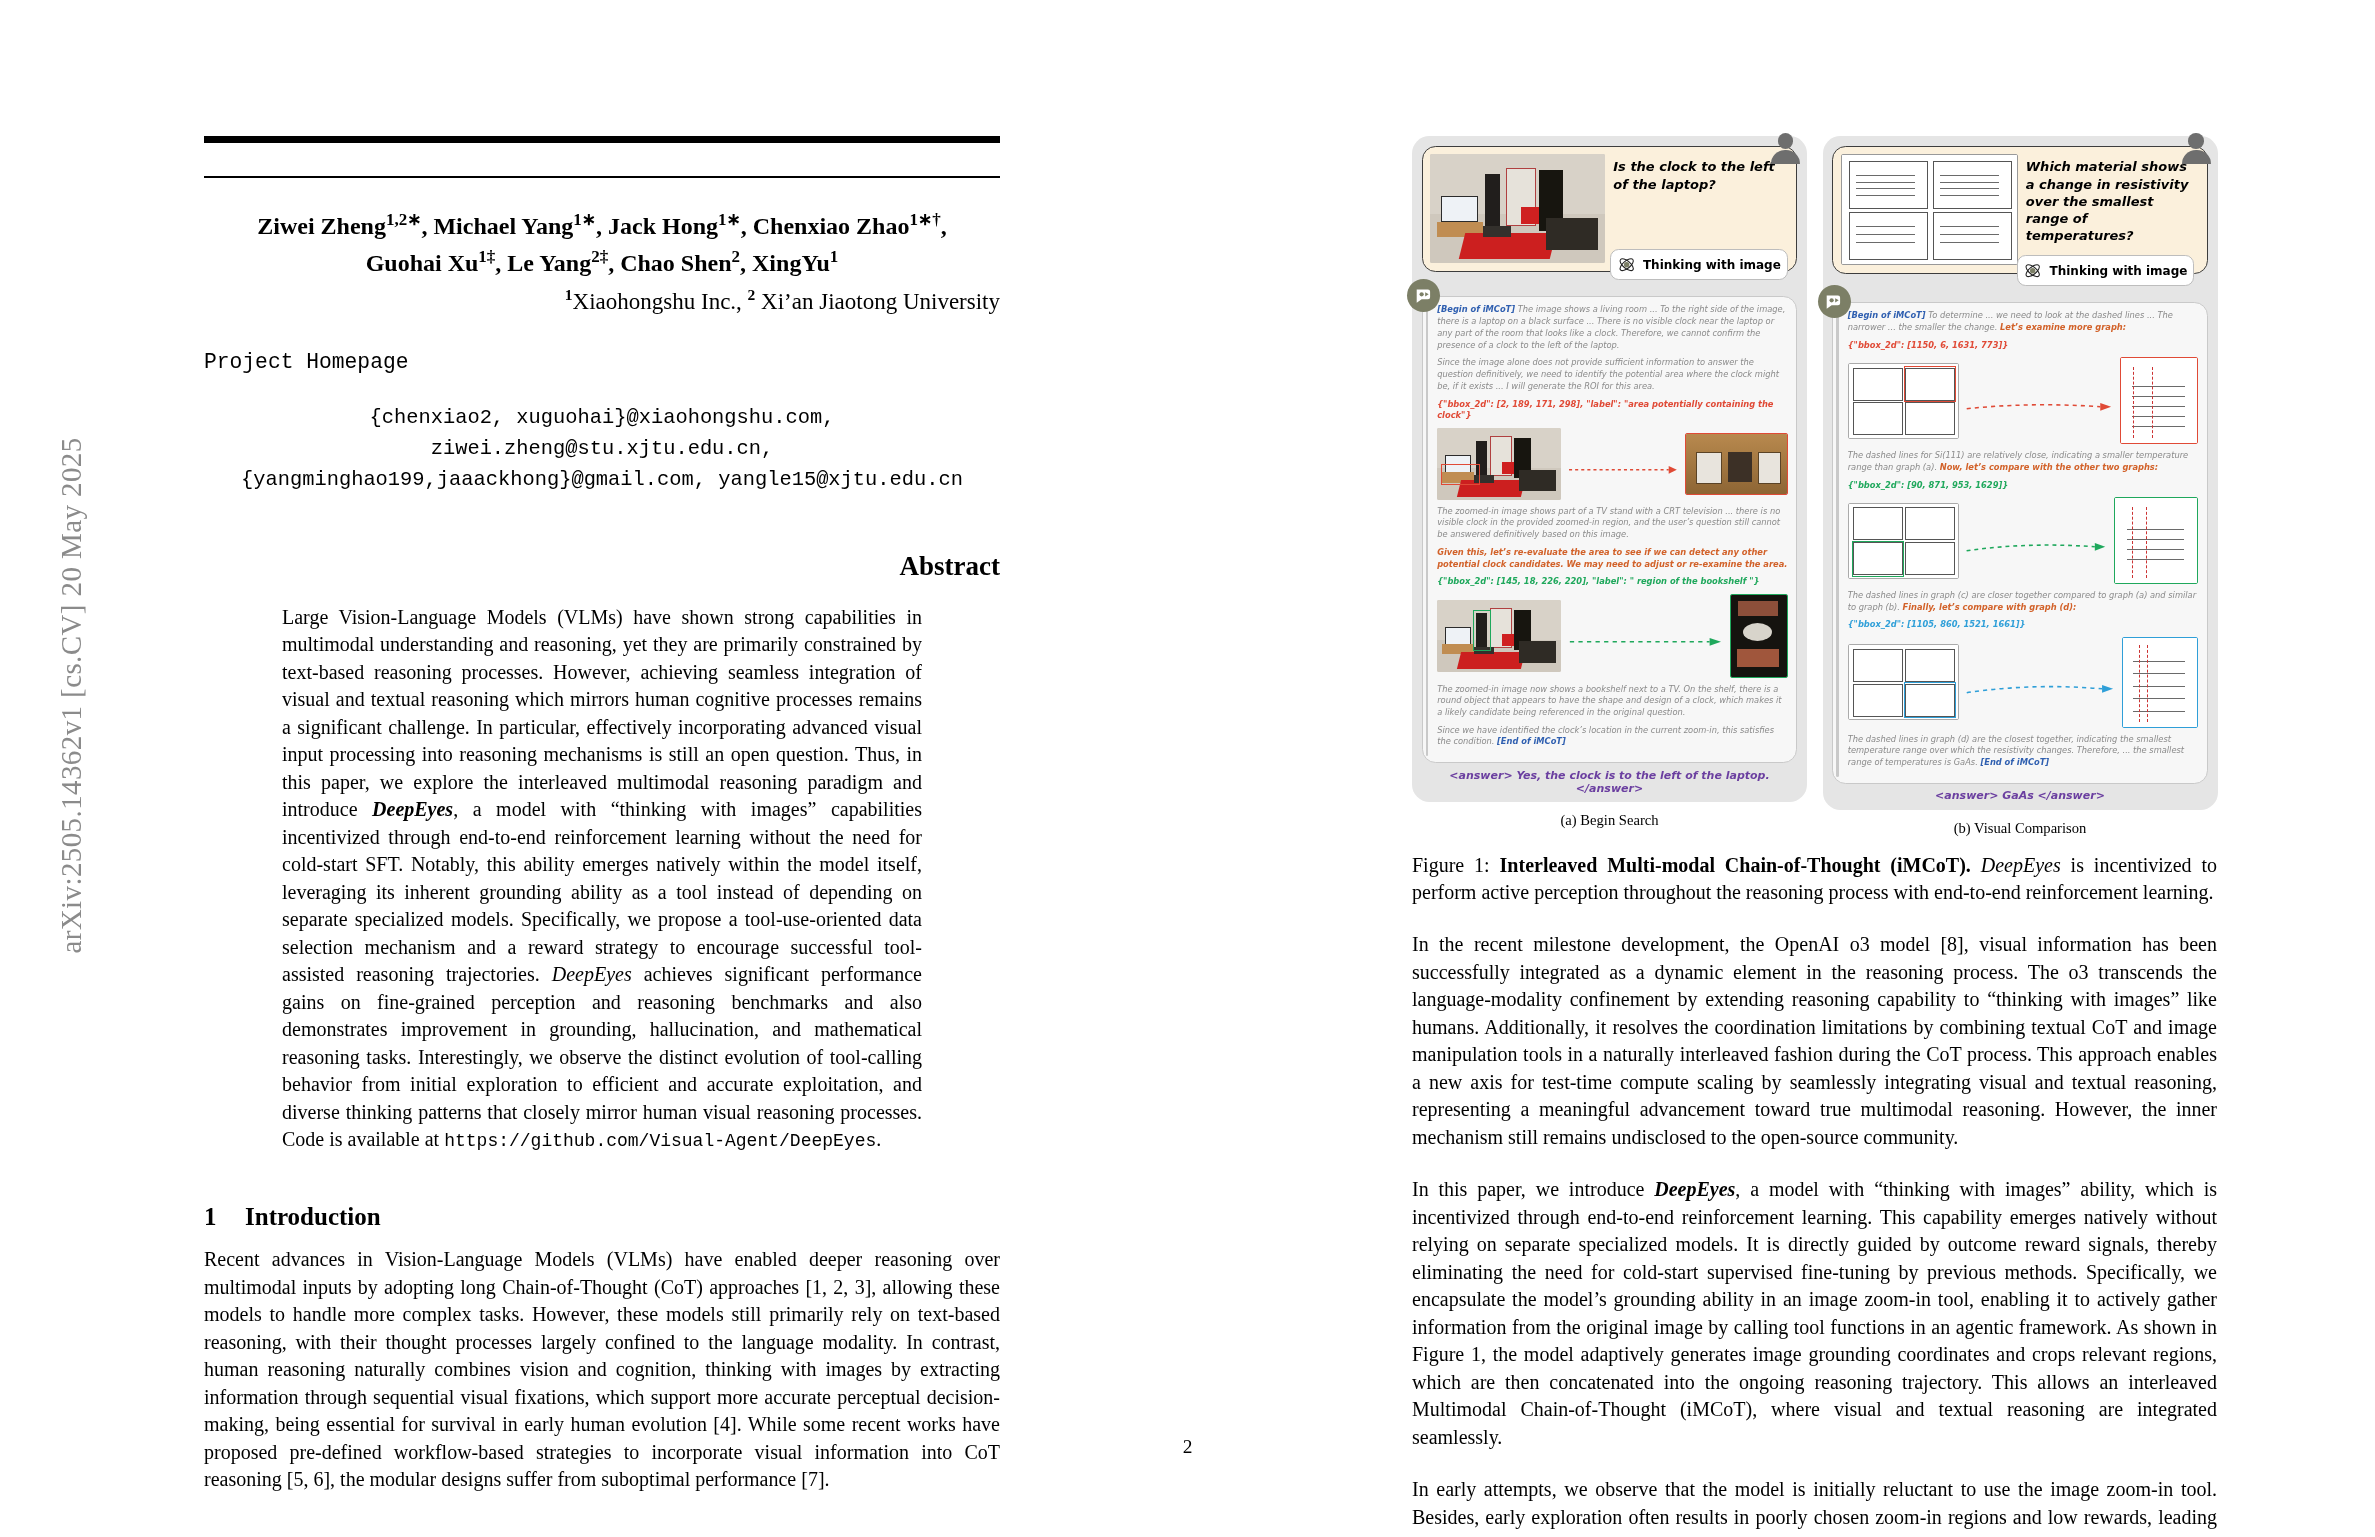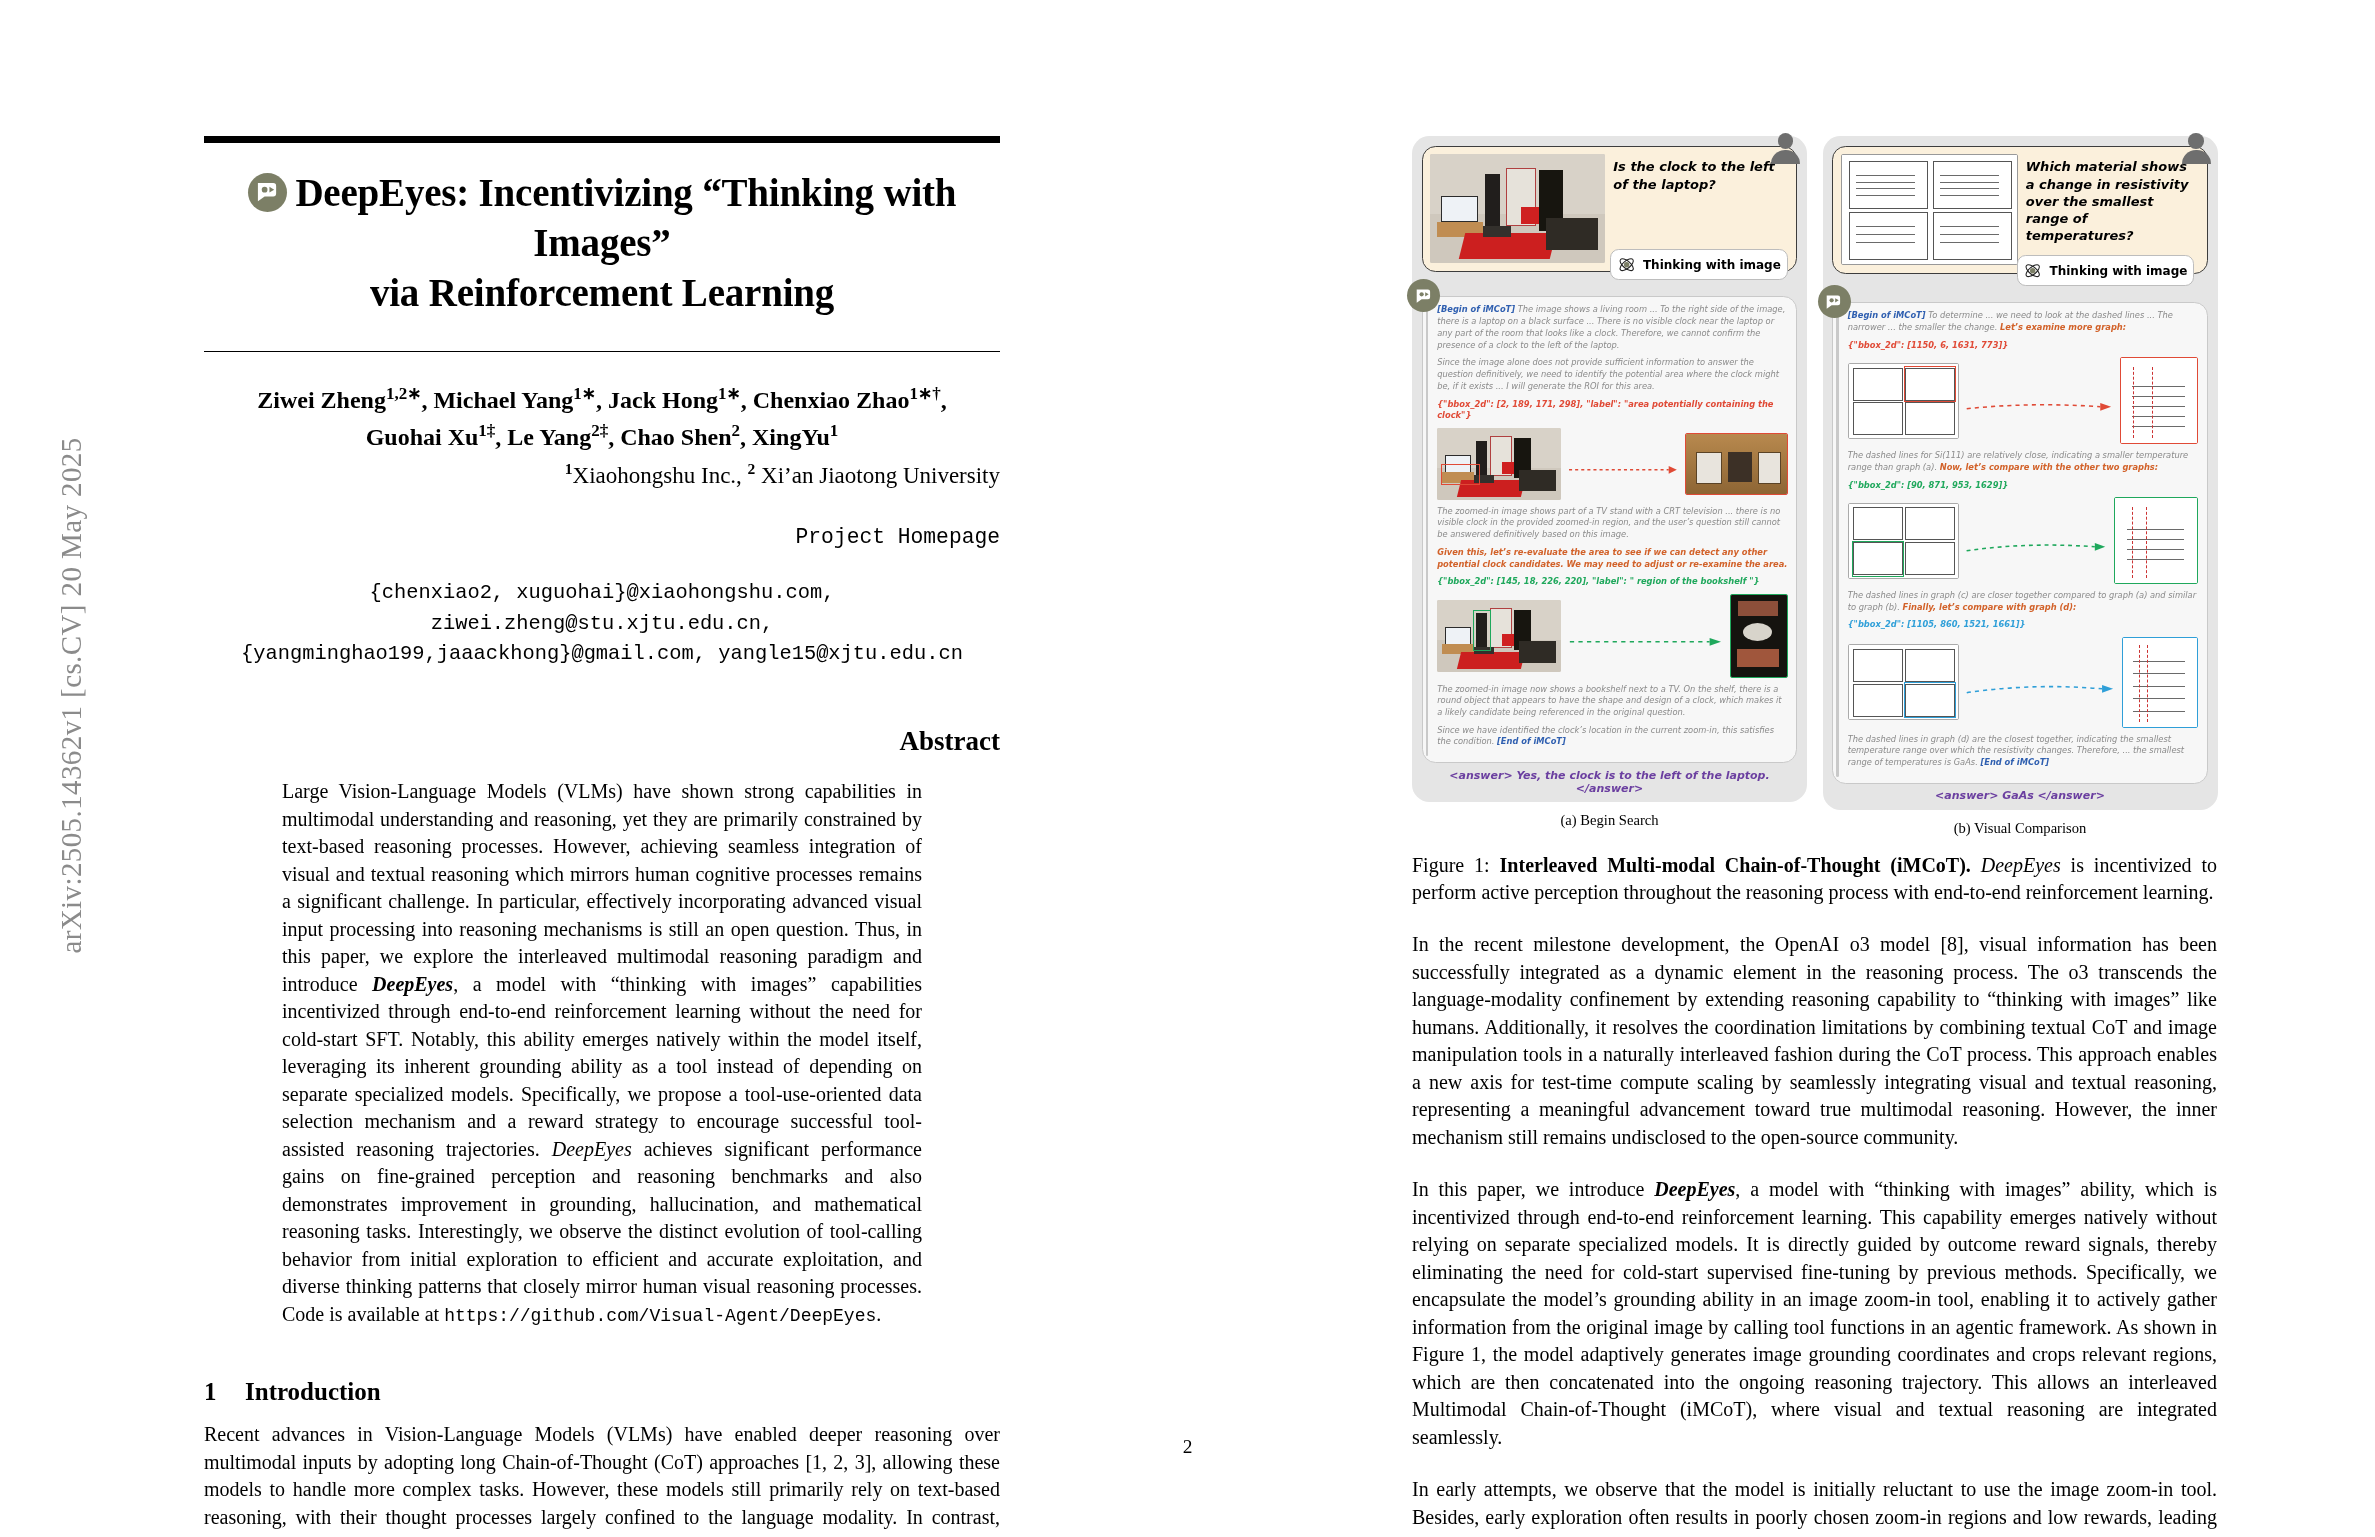--- a/index.html
+++ b/index.html
@@ -63,21 +63,21 @@
   .affil{
     text-align:right;
     font-size:23px;
     font-weight:normal;
     line-height:1.4;
     margin-top:2.9px;
   }
   .affil sup{font-size:15.5px;}
 
   .homepage{
-    text-align:right;
+    text-align:left;
     font-family:"Liberation Mono", monospace;
     font-size:21.3px;
     margin-top:33px;
   }
   .emails{
     text-align:center;
     font-family:"Liberation Mono", monospace;
     font-size:20.4px;
     line-height:1.5;
     margin-top:29px;
@@ -258,30 +258,20 @@
 <body>
 
 <div class="page">
 
   <div class="arxiv-stamp">arXiv:2505.14362v1  [cs.CV]  20 May 2025</div>
 
   <div class="col-left">
 
     <div class="rule-thick"></div>
 
-    <div class="title">
-      <span class="logo">
-        <svg width="23" height="21.3" viewBox="0 0 24 22">
-          <path d="M2 2 h16 a3 3 0 0 1 3 3 v8 a3 3 0 0 1 -3 3 h-9 l-7 5 z" fill="#ffffff"></path>
-          <circle cx="9" cy="9" r="3" fill="#7c7f66"></circle>
-          <path d="M14 6 l5 3 l-5 3 z" fill="#7c7f66"></path>
-        </svg>
-      </span><span>DeepEyes: Incentivizing “Thinking with Images”</span>
-      <div>via Reinforcement Learning</div>
-    </div>
 
     <div class="title-gap"></div>
     <div class="rule-thin"></div>
 
     <div class="authors">
       <div>
         Ziwei Zheng<sup>1,2∗</sup>, Michael Yang<sup>1∗</sup>, Jack Hong<sup>1∗</sup>, Chenxiao Zhao<sup>1∗†</sup>,
       </div>
       <div>
         Guohai Xu<sup>1‡</sup>, Le Yang<sup>2‡</sup>, Chao Shen<sup>2</sup>, XingYu<sup>1</sup>

